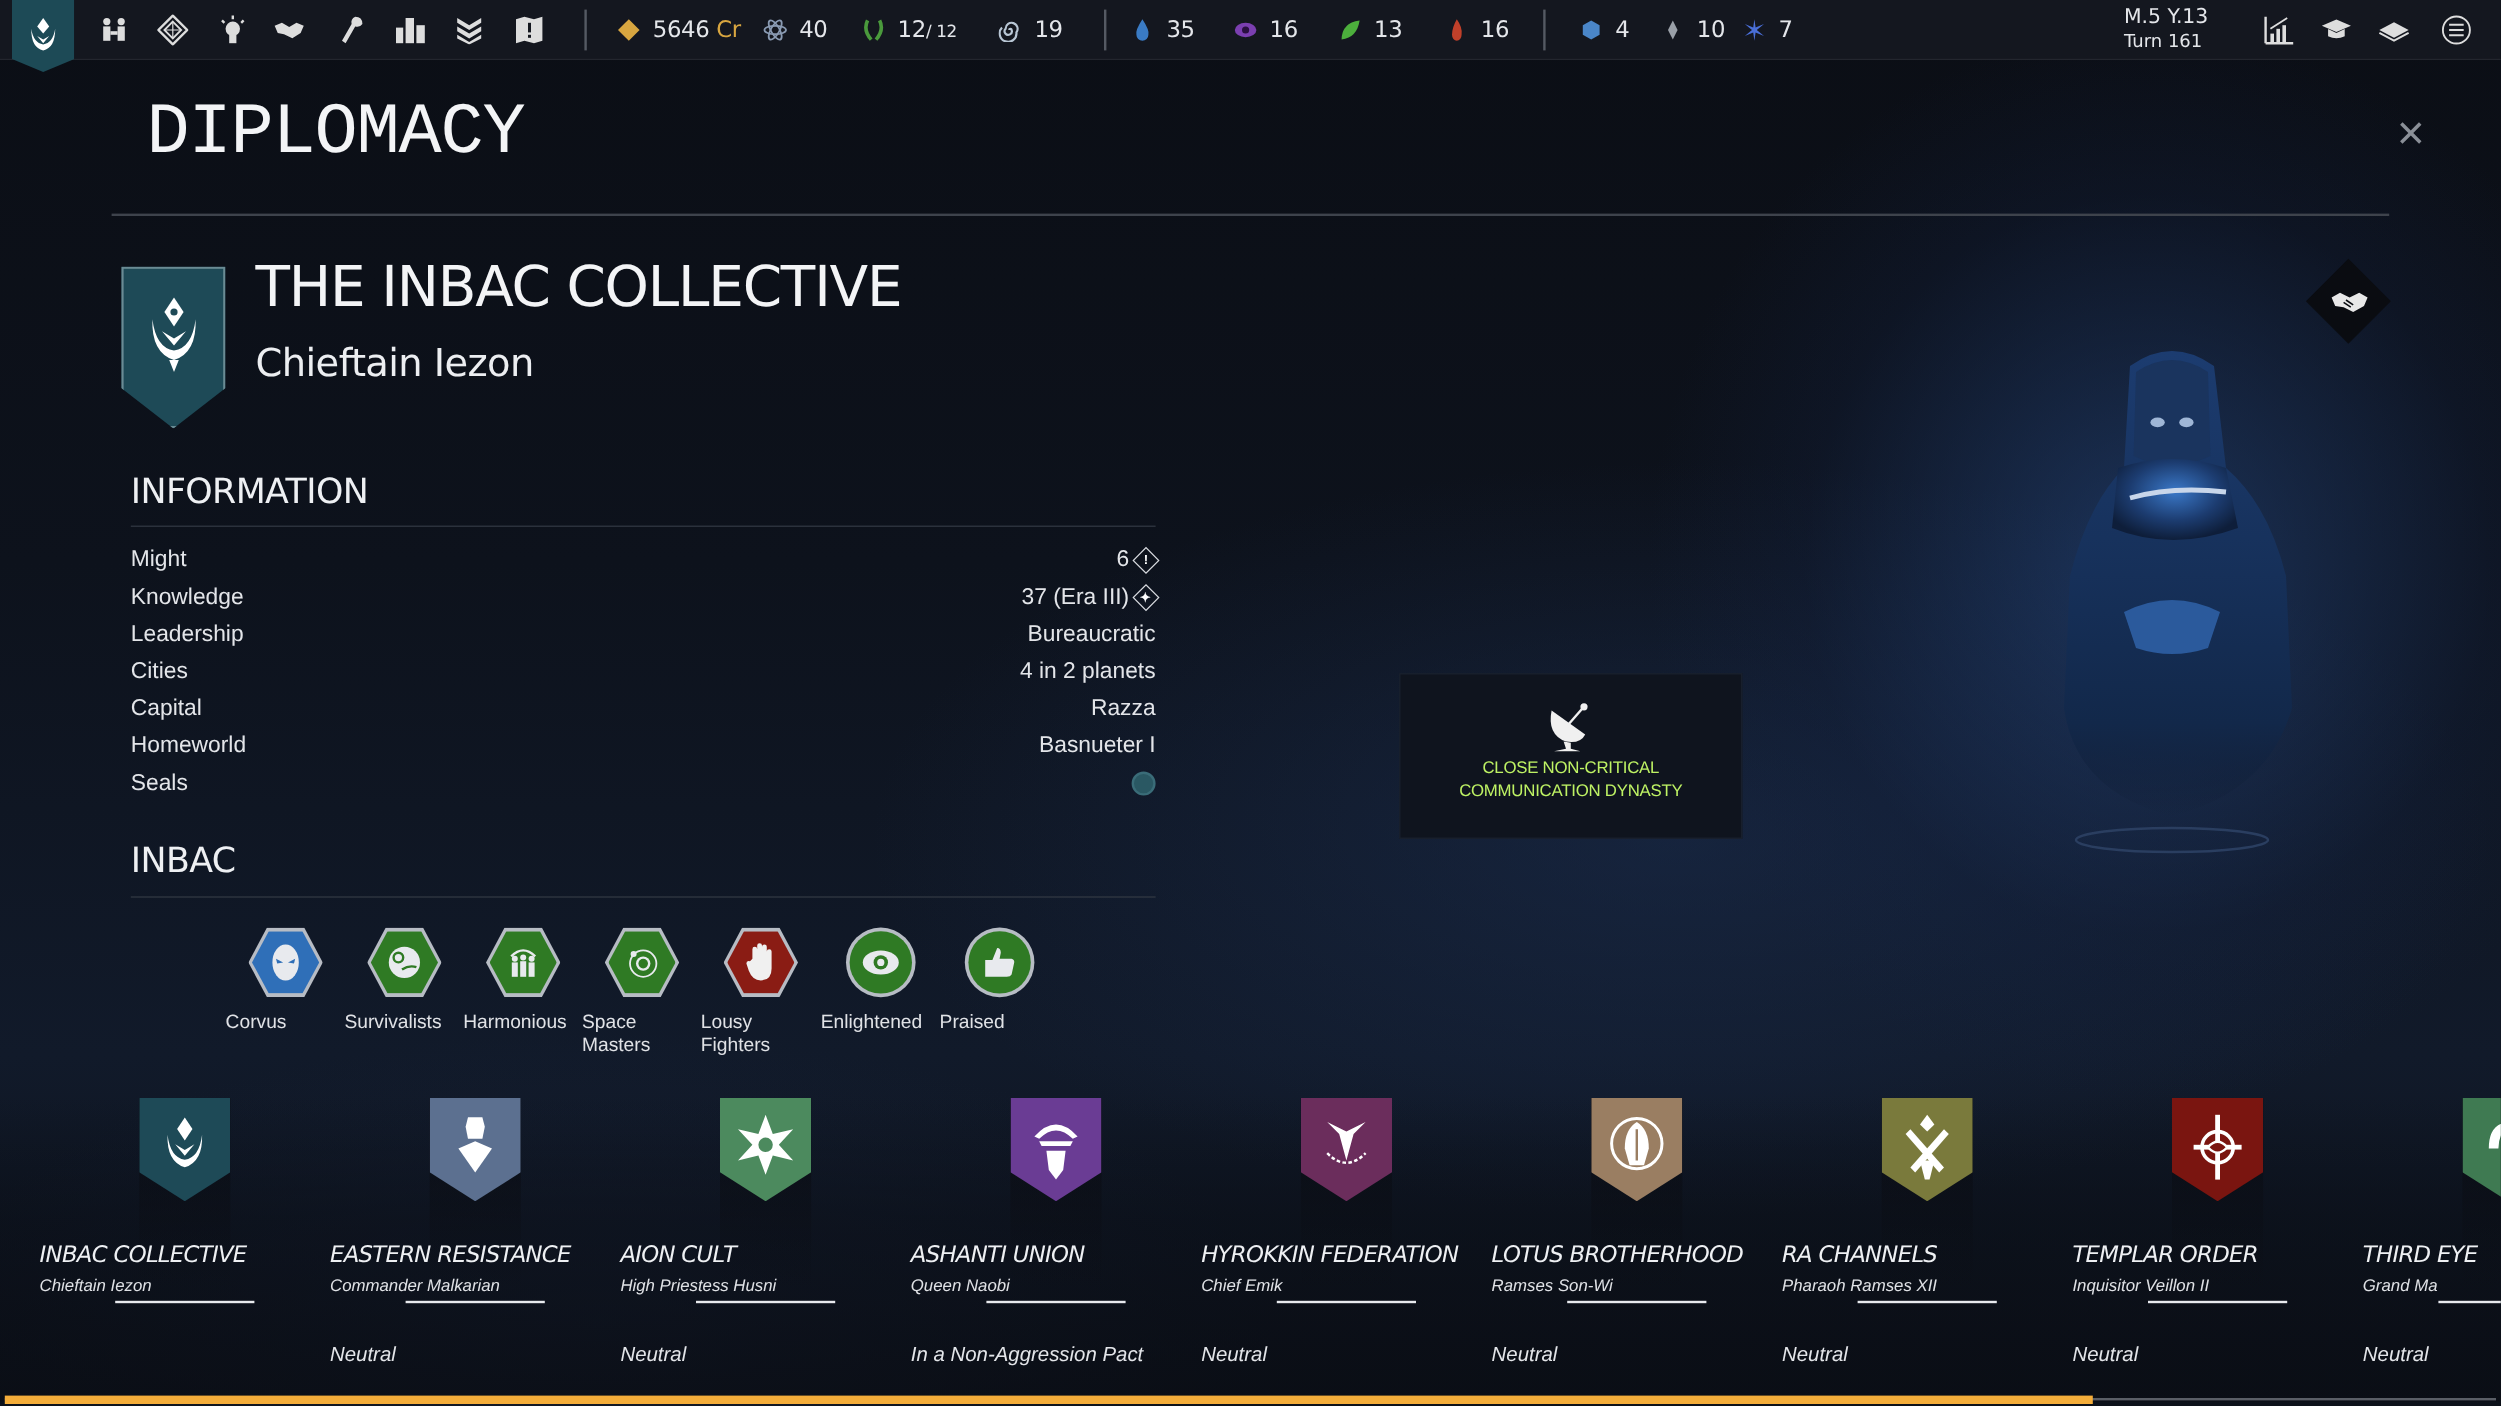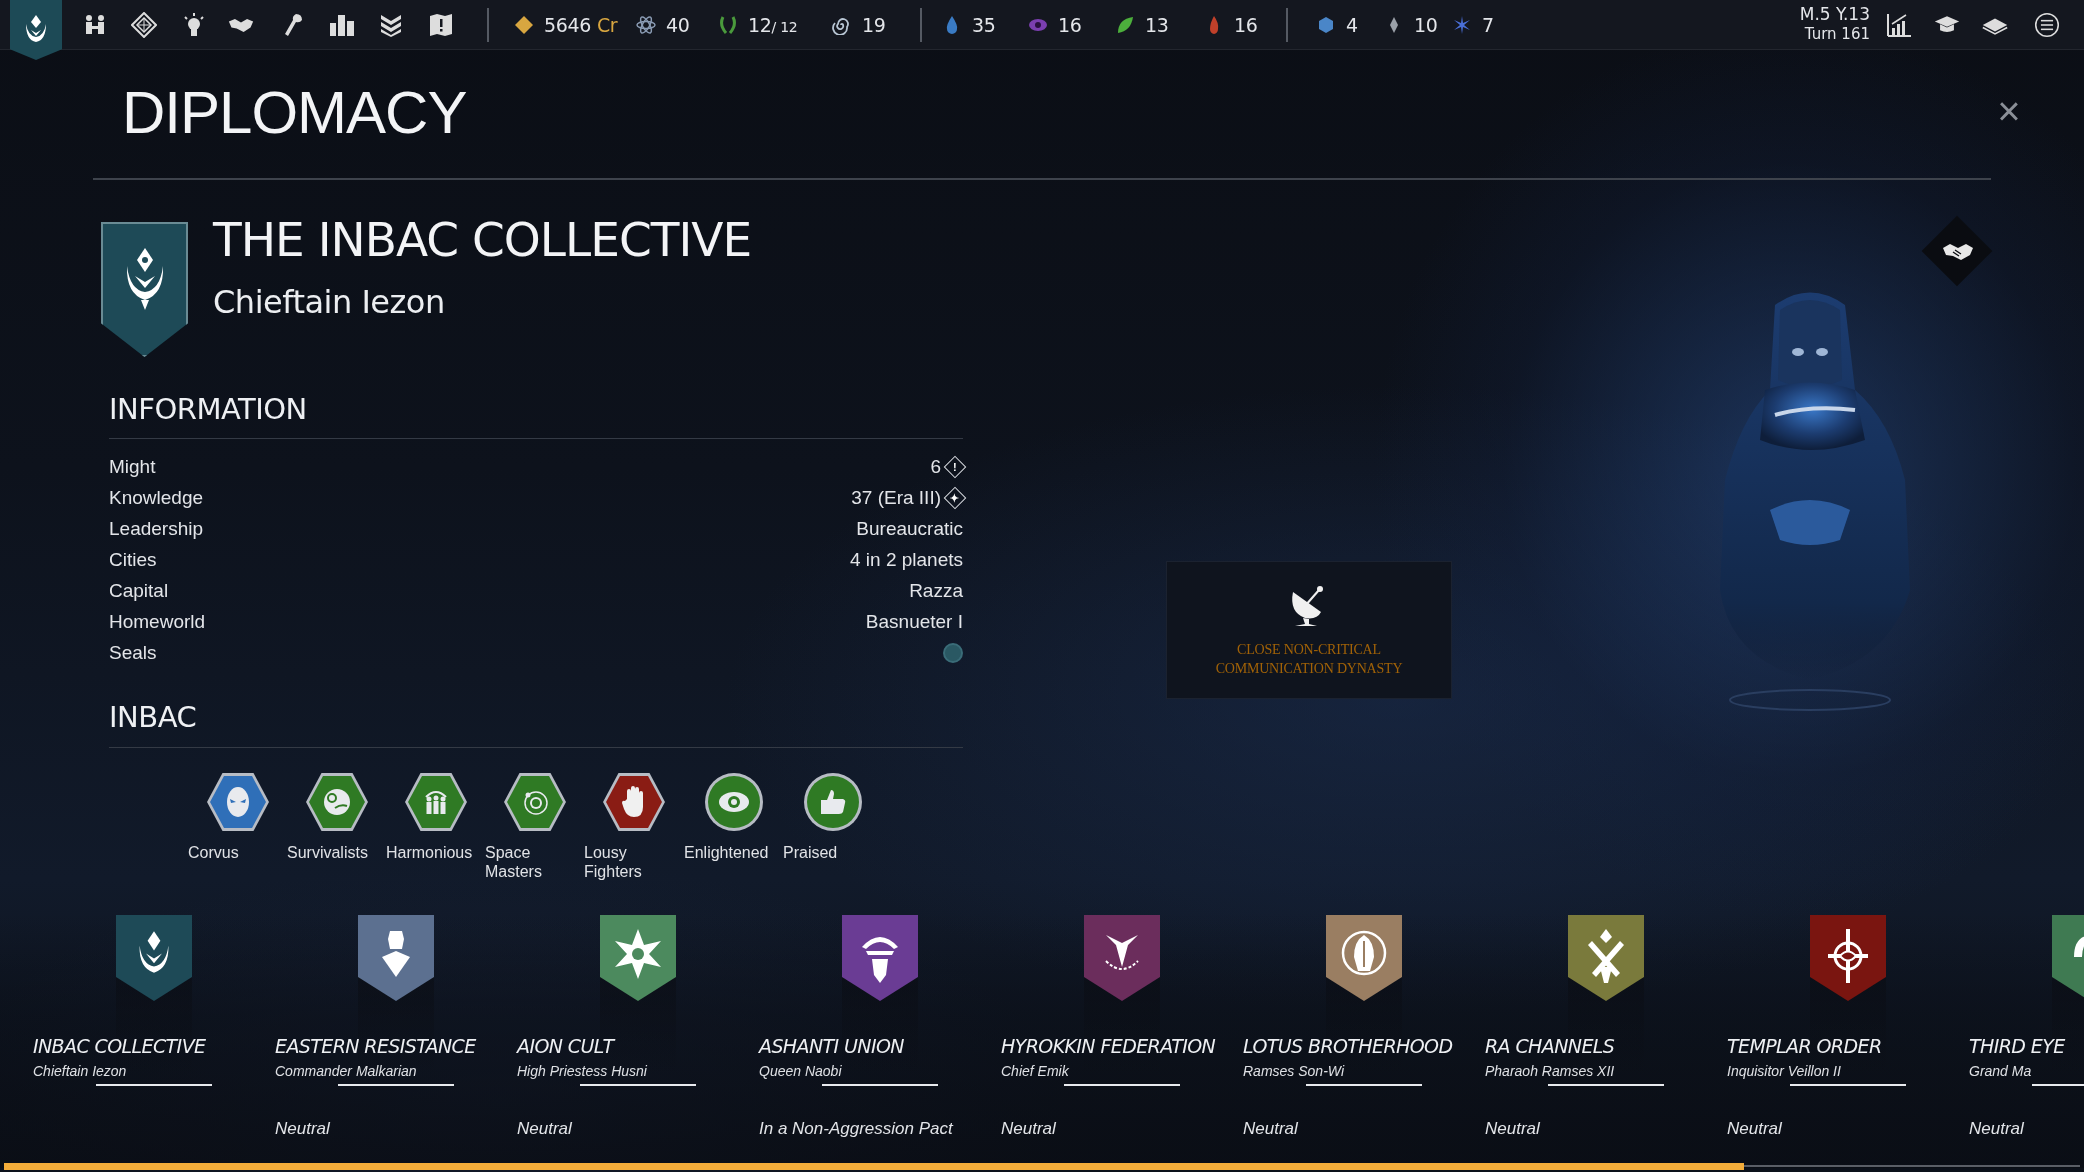--- a/index.html
+++ b/index.html
@@ -15,24 +15,24 @@
   }
   
   .topbar { position: absolute; left: 0; top: 0; width: 2084px; height: 50px; background: #14171f; border-bottom: 1px solid #23262e; display: flex; align-items: center; }
   .emblem { position: absolute; left: 10px; top: 0; width: 52px; height: 60px; background: #1d4a56; clip-path: polygon(0 0,100% 0,100% 82%,50% 100%,0 82%); display:flex; align-items:center; justify-content:center; }
   .tb-icon { position: absolute; top: 12px; width: 26px; height: 26px; display:flex; align-items:center; justify-content:center; color:#d8dadf; font-size: 22px; cursor: pointer; }
   .sep { position: absolute; top: 8px; width: 2px; height: 34px; background: #555a63; }
   .res { position: absolute; top: 12px; height: 26px; display: flex; align-items: center; gap: 10px; font-size: 19px; color: #e4e6ea; font-family: "DejaVu Sans", sans-serif; letter-spacing: -0.3px; }
   .res .ico { width: 20px; height: 20px; display:inline-block; }
   .res small { font-size: 14px; }
   .cr { color: #d8a640; }
-  .date { position: absolute; left: 1770px; top: 4px; width: 100px; text-align: right; font-family: "DejaVu Sans", sans-serif; font-size: 17px; line-height: 20px; color: #e4e6ea; }
+  .date { position: absolute; left: 1770px; top: 4px; width: 100px; text-align: left; font-family: "DejaVu Sans", sans-serif; font-size: 17px; line-height: 20px; color: #e4e6ea; }
   .date .turn { font-size: 15px; }
   
-  .title { position: absolute; left: 122px; top: 78px; font-family: Liberation Sans, sans-serif; font-size: 60px; letter-spacing: -1px; color: #f3f4f6; font-weight: 300; }
+  .title { position: absolute; left: 122px; top: 78px; font-family: Liberation Mono, monospace; font-size: 60px; letter-spacing: -1px; color: #f3f4f6; font-weight: 300; }
   .hr-main { position: absolute; left: 93px; top: 178px; width: 1898px; height: 2px; background: #3e434c; }
   .close-btn { position: absolute; left: 1994px; top: 96px; width: 30px; height: 30px; color: #8a8f97; font-size: 40px; line-height: 30px; text-align: center; cursor: pointer; }
   .hs-diamond { position: absolute; left: 1932px; top: 226px; width: 50px; height: 50px; transform: rotate(45deg); background: #0a0c11; }
   .hs-icon { position: absolute; left: 1938px; top: 232px; width: 40px; height: 40px; display:flex; align-items:center; justify-content:center; cursor:pointer; }
   
   .banner-lg { position: absolute; left: 101px; top: 222px; width: 87px; height: 135px; background: #1e4a57; clip-path: polygon(0 0,100% 0,100% 75%,50% 100%,0 75%); border: 2px solid #6a8b94; display:flex; align-items:flex-start; justify-content:center; padding-top: 20px; }
   .faction-name { position: absolute; left: 213px; top: 212px; font-family: "DejaVu Sans", sans-serif; font-size: 47px; letter-spacing: -1px; color: #f3f4f6; }
   .leader-name { position: absolute; left: 213px; top: 283px; font-family: "DejaVu Sans", sans-serif; font-size: 32px; color: #eceef1; letter-spacing: -0.5px; }
   
   .sec-head { position: absolute; left: 109px; font-family: "DejaVu Sans", sans-serif; font-size: 29px; color: #eef0f3; letter-spacing: -0.5px; }
@@ -45,21 +45,21 @@
   
   .trait { position: absolute; top: 773px; width: 100px; text-align: left; cursor: pointer; }
   .trait .hex { margin: 0 auto; width: 62px; height: 58px; clip-path: polygon(25% 0,75% 0,100% 50%,75% 100%,25% 100%,0 50%); background: #b7bcc4; display:flex; align-items:center; justify-content:center; }
   .trait .hex .in { width: 56px; height: 52px; clip-path: polygon(25% 0,75% 0,100% 50%,75% 100%,25% 100%,0 50%); display:flex; align-items:center; justify-content:center; }
   .trait .circ { margin: 0 auto; width: 58px; height: 58px; border-radius: 50%; background: #b7bcc4; display:flex; align-items:center; justify-content:center; }
   .trait .circ .in { width: 52px; height: 52px; border-radius: 50%; display:flex; align-items:center; justify-content:center; }
   .trait .lbl { margin-top: 12px; font-size: 16px; line-height: 19px; color: #e0e2e6; }
   
   .action { position: absolute; left: 1166px; top: 561px; width: 286px; height: 138px; background: #0f141e; border: 1px solid #1b2230; text-align: center; cursor: pointer; }
   .action .ico { margin-top: 20px; height: 48px; display:flex; justify-content:center; }
-  .action .lbl { margin-top: 10px; font-family: Liberation Serif, serif; font-size: 14px; line-height: 19px; color: #a16207; letter-spacing: -0.2px; }
+  .action .lbl { font-family: Liberation Sans, sans-serif; font-size: 14px; line-height: 19px; color: #bef264; letter-spacing: -0.2px; }
   
   .portrait { position: absolute; left: 1690px; top: 280px; width: 240px; height: 440px; }
   
   .strip { position: absolute; left: 0; top: 913px; width: 2084px; height: 255px; background: linear-gradient(180deg, rgba(16,22,34,0.0), rgba(10,14,22,0.55) 40%, rgba(10,13,20,0.8)); }
   .fcard { position: absolute; top: 915px; width: 242px; text-align: left; cursor: pointer; font-style: italic; }
   .fcard .shadow { position: absolute; left: 83px; top: 0; width: 76px; height: 160px; background: linear-gradient(180deg, rgba(10,12,18,0.9), rgba(10,12,18,0)); }
   .fcard .ban { position: relative; margin: 0 auto; width: 76px; height: 86px; clip-path: polygon(0 0,100% 0,100% 72%,50% 100%,0 72%); display:flex; align-items:flex-start; justify-content:center; padding-top: 12px; }
   .fcard .fn { position: relative; margin-top: 34px; font-family: "DejaVu Sans", sans-serif; font-size: 19px; letter-spacing: -0.6px; color: #eef0f3; white-space: nowrap; }
   .fcard .ln { position: relative; margin-top: 6px; font-size: 14px; color: #dfe1e5; white-space: nowrap; }
   .fcard .ul { position: relative; margin: 5px auto 0; width: 116px; height: 2px; background: #e8eaee; }

